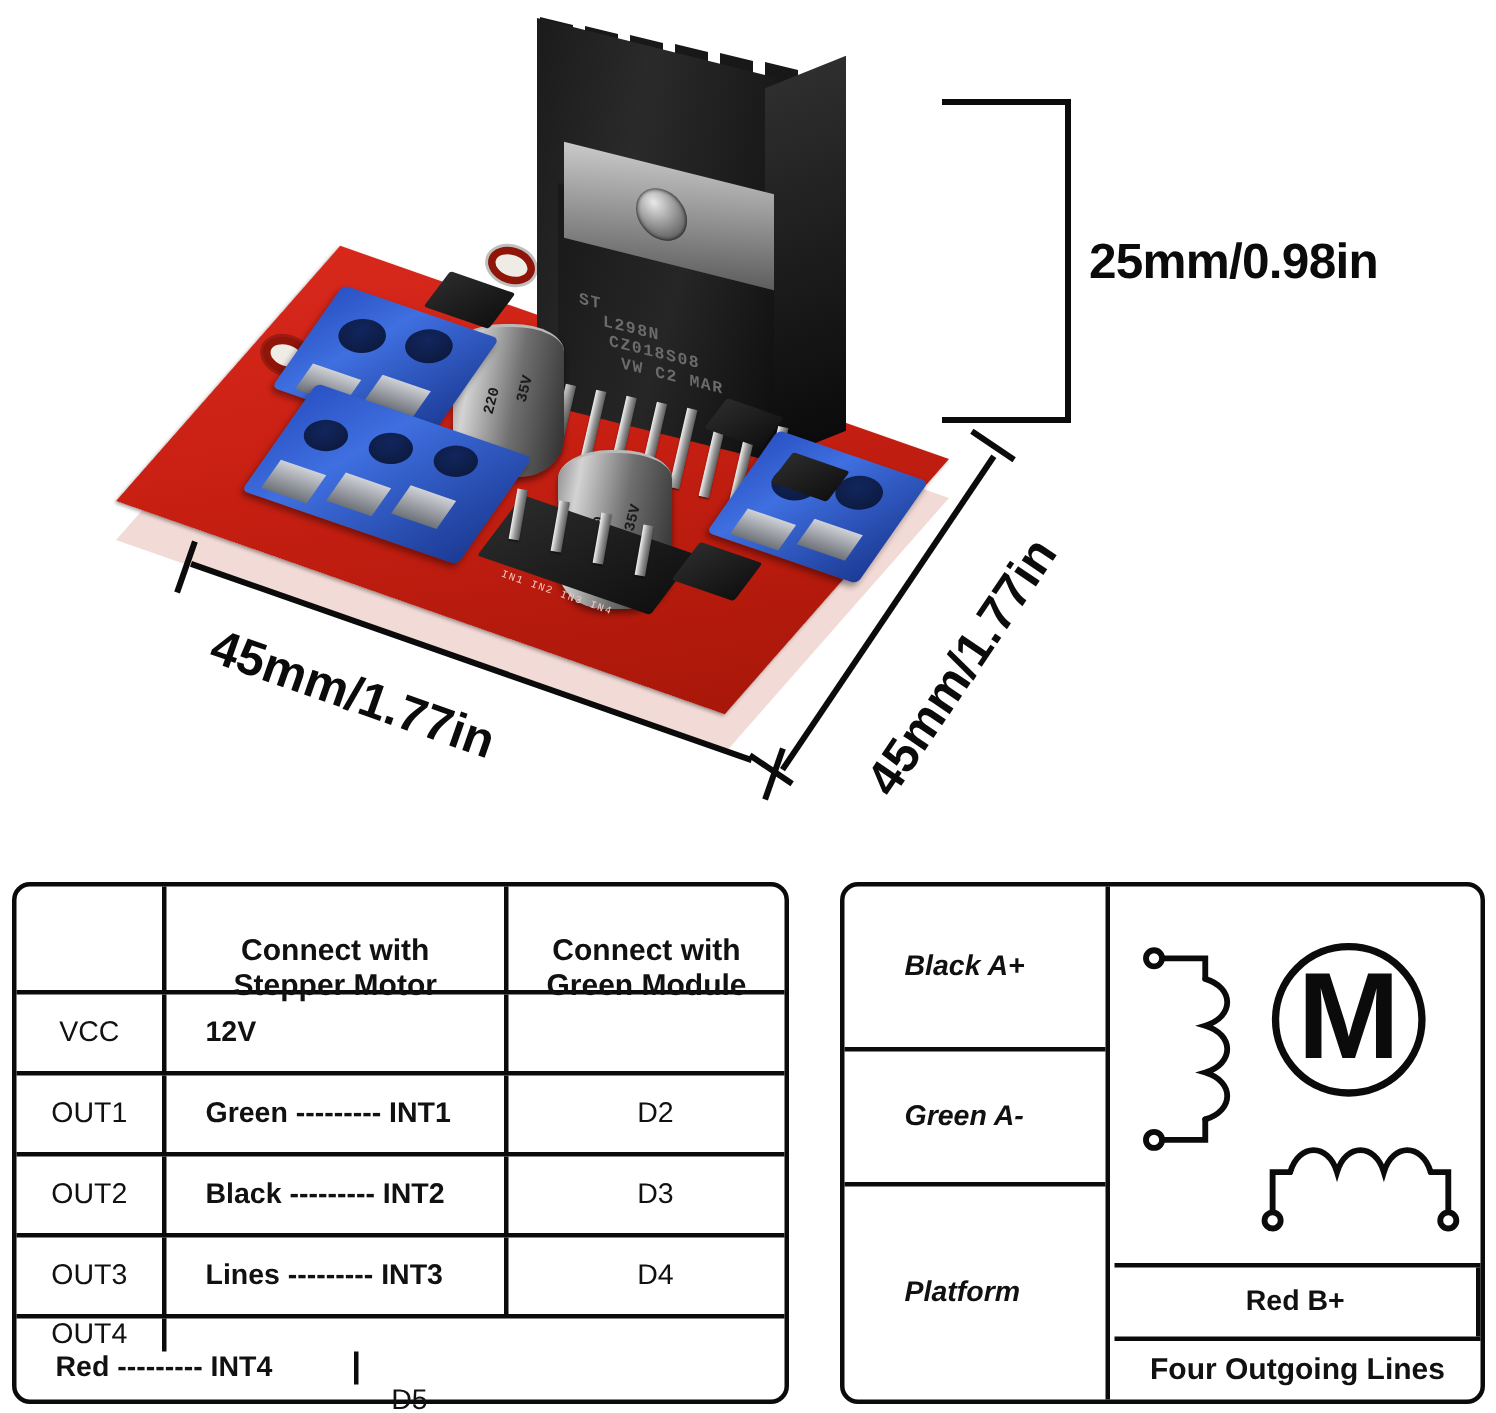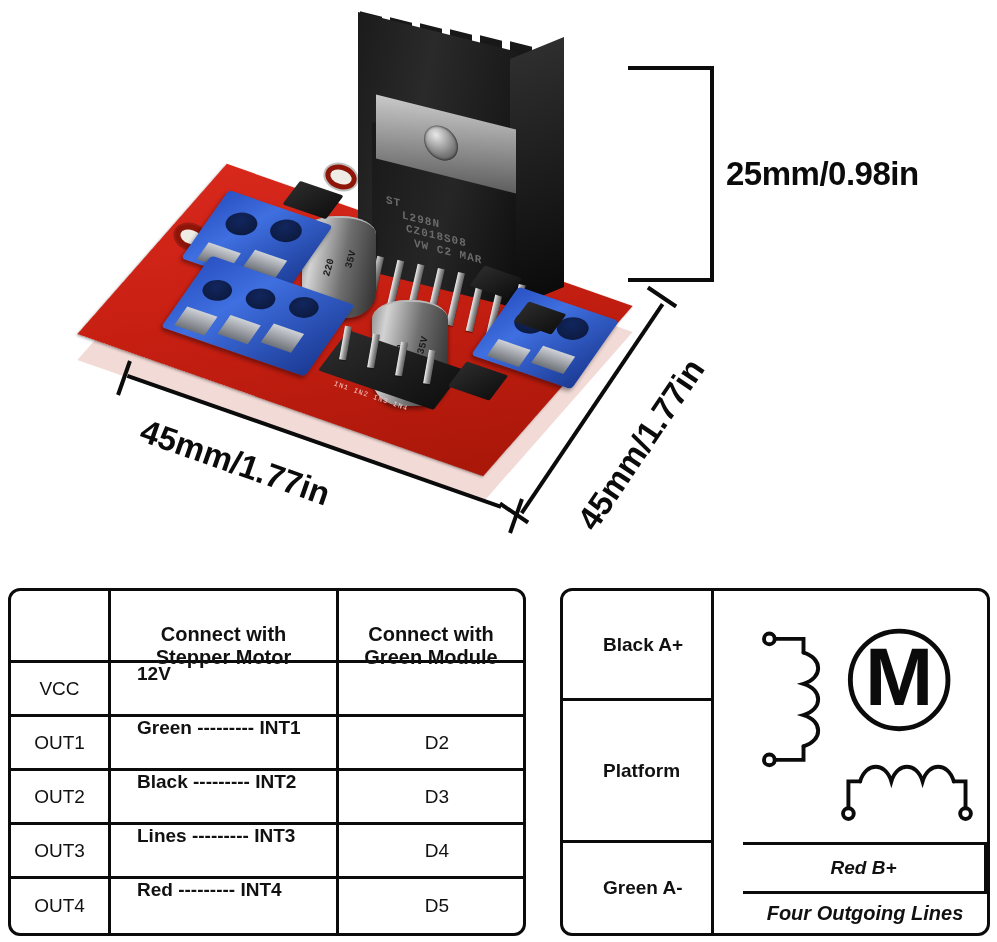--- a/index.html
+++ b/index.html
@@ -101,43 +101,43 @@
   .silk{position:absolute;color:#f4c9c4;font-size:7px;letter-spacing:1px;white-space:nowrap;
       font-family:"Liberation Mono",monospace;}
 
   
   #left-table{position:absolute;left:8px;top:588px;width:518px;height:348px;
       border:3px solid #0b0b0b;border-radius:12px;background:#fff;box-sizing:border-box;}
   #right-table{position:absolute;left:560px;top:588px;width:430px;height:348px;
       border:3px solid #0b0b0b;border-radius:12px;background:#fff;box-sizing:border-box;}
 
   .lt-row{display:flex;width:100%;box-sizing:border-box;border-bottom:3px solid #0b0b0b;}
-  .lt-row:last-child{border-bottom:none;}
+  .lt-row:last-child{border-bottom:none;flex-direction:column;}
   .lt-c0{width:100px;box-sizing:border-box;border-right:3px solid #0b0b0b;
       display:flex;align-items:center;justify-content:center;}
   .lt-c1{width:228px;box-sizing:border-box;border-right:3px solid #0b0b0b;
-      display:flex;padding-left:26px;}
+      display:flex;align-items:center;padding-left:26px;}
   .lt-c2{flex:1;box-sizing:border-box;display:flex;align-items:center;justify-content:center;padding-left:12px;}
   .hdr{height:72px;}
   .nrm{height:54px;}
   .lt-c0 span,.lt-c2 span{font-weight:normal;font-size:19px;}
   .lt-c1 span{font-weight:bold;font-size:19px;}
   .hdr .lt-c1,.hdr .lt-c2{align-items:center;justify-content:center;padding-left:0;text-align:center;}
   .hdr span{font-weight:bold;font-size:20px;line-height:1.15;margin-top:40px;}
 
   
-  #rt-left{position:absolute;left:0;top:0;width:151px;height:100%;box-sizing:border-box;
-      border-right:3px solid #0b0b0b;}
+  #rt-left{position:absolute;left:0;top:0;width:177px;height:100%;box-sizing:border-box;
+      border-right:3px solid #0b0b0b;font-style:italic;}
   .rt-cell{box-sizing:border-box;display:flex;align-items:center;padding-left:40px;
       border-bottom:3px solid #0b0b0b;}
   .rt-cell:last-child{border-bottom:none;}
   .rt-cell span{font-weight:bold;font-size:19px;}
   #rt-right{position:absolute;left:180px;top:0;right:0;height:100%;}
   #motor-sym{position:absolute;left:0;top:10px;width:100%;height:230px;}
-  #rt-bot{position:absolute;left:0;bottom:0;width:100%;font-style:italic;}
+  #rt-bot{position:absolute;left:0;bottom:0;width:100%;}
   #rt-bplus{display:flex;width:100%;border-top:3px solid #0b0b0b;box-sizing:border-box;}
   #rt-bplus>div{flex:1;box-sizing:border-box;height:46px;display:flex;align-items:center;
       justify-content:center;}
   #rt-bplus>div:first-child{border-right:3px solid #0b0b0b;}
   #rt-bplus span{font-weight:bold;font-size:19px;}
   #rt-four{border-top:3px solid #0b0b0b;height:42px;display:flex;align-items:center;
       justify-content:center;box-sizing:border-box;}
   #rt-four span{font-weight:bold;font-size:20px;}
 </style>
 </head>
@@ -327,25 +327,25 @@
       </div>
   </div>
 </div>
 
 <div id="right-table">
 
   <div id="rt-left">
     <div class="rt-cell" style="height:110px;">
       <span>Black A+</span>
     </div>
+    <div class="rt-cell" style="height:90px;">
+      <span>Green A-</span>
+    </div>
     <div class="rt-cell" style="height:142px;">
       <span>Platform</span>
-    </div>
-    <div class="rt-cell" style="height:90px;">
-      <span>Green A-</span>
     </div>
   </div>
 
   <div id="rt-right">
 
     <svg id="motor-sym" viewBox="0 0 250 230">
 
       <g fill="none" stroke="#0b0b0b" stroke-width="4" stroke-linecap="round">
         <path d="M30 36 L62 36 L62 50"></path>
         <path d="M62 50 C82 56 82 76 62 82 C82 88 82 108 62 114 C82 120 82 140 62 146"></path>

